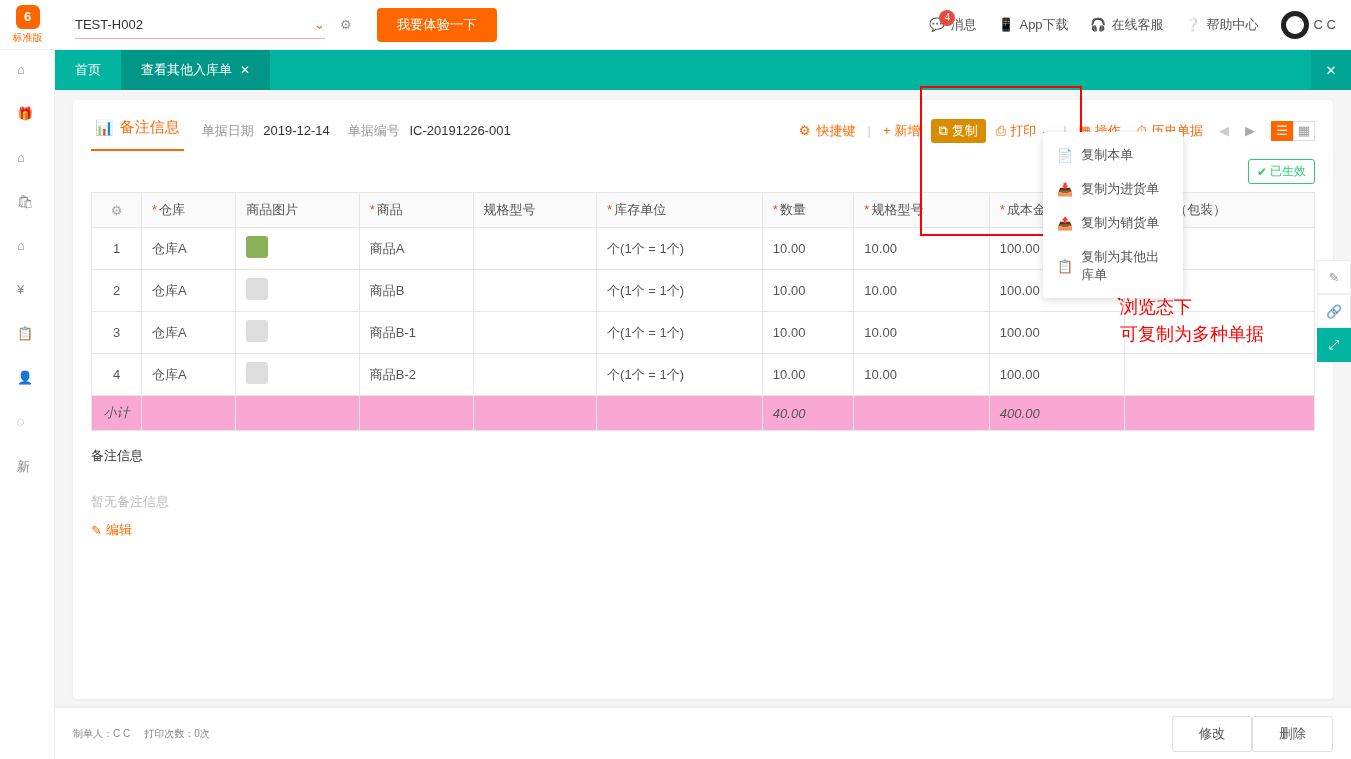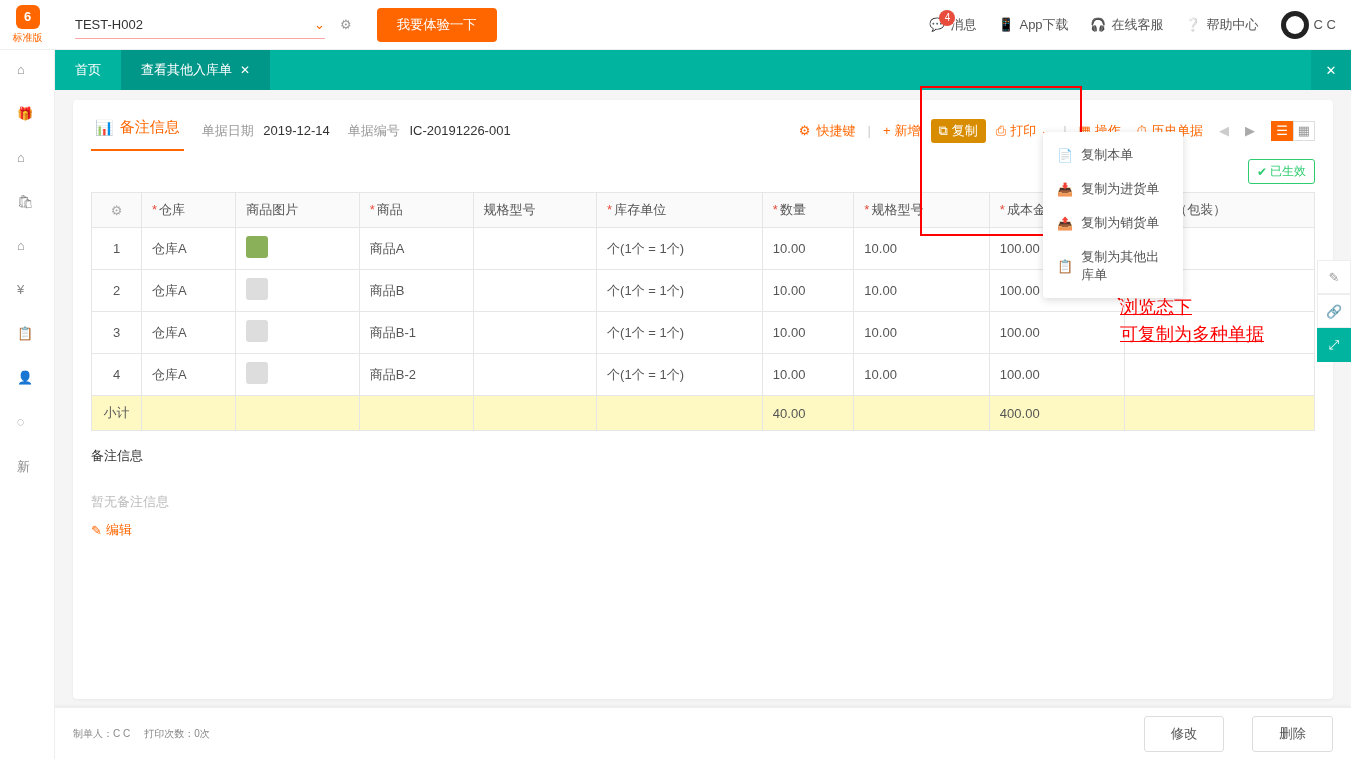--- a/index.html
+++ b/index.html
@@ -56,44 +56,44 @@
 .req{color:#e74c3c;margin-right:2px;}
 .lbl{color:#666;}
 
 
 .tbl{border:1px solid #e6e6e6;margin:0 18px;border-collapse:collapse;width:calc(100% - 36px);}
 .tbl th,.tbl td{border:1px solid #e6e6e6;padding:8px 10px;text-align:left;font-weight:normal;font-size:13px;color:#555;}
 .tbl th{background:#fafafa;}
 .tbl th .req{color:#e74c3c;}
 .tbl .num{width:50px;text-align:center;}
 .tbl .gear-col{width:40px;text-align:center;color:#aaa;}
-.tbl tbody tr.subtotal{background:#fef9c3;font-weight:bold;}
+.tbl tbody tr.subtotal{background:#f9a8d4;font-weight:bold;font-style:italic;}
 .pimg{width:22px;height:22px;background:#8ab05a;border-radius:3px;display:inline-block;}
 .pimg.g{background:#ddd;}
 
 .remark-sec{padding:16px 18px;}
 .remark-title{color:#333;margin-bottom:28px;}
 .remark-none{color:#bbb;margin-bottom:10px;}
 .edit-link{color:#ff6600;cursor:pointer;display:flex;align-items:center;gap:4px;}
 
 
 .copy-menu{position:absolute;top:32px;left:970px;width:140px;background:#fff;box-shadow:0 2px 8px rgba(0,0,0,0.15);border-radius:3px;padding:6px 0;z-index:10;}
 .copy-menu-item{padding:8px 14px;display:flex;align-items:center;gap:8px;cursor:pointer;color:#555;}
 .cm-ico{color:#ff8800;}
 
 
 .anno-box{position:absolute;border:2px solid #ff0000;pointer-events:none;}
 .anno-arrow{position:absolute;pointer-events:none;}
-.anno-text{position:absolute;color:#ff0000;font-size:18px;line-height:1.5;pointer-events:none;text-decoration:underline;}
+.anno-text{position:absolute;color:#ff0000;font-size:18px;line-height:1.5;pointer-events:none;}
 
 
 .footer{position:absolute;left:0;right:0;bottom:0;height:52px;background:#fff;border-top:1px solid #eee;display:flex;align-items:center;padding:0 18px;box-shadow:0 -1px 3px rgba(0,0,0,0.05);}
 .foot-info{color:#888;font-size:10px;}
 .foot-spacer{flex:1;}
-.foot-btn{border:1px solid #ddd;background:#fff;padding:8px 26px;border-radius:3px;margin-left:28px;cursor:pointer;color:#555;}
+.foot-btn{border:1px solid #ddd;background:#fff;padding:8px 26px;border-radius:3px;margin-left:0;cursor:pointer;color:#555;}
 
 
 .right-dock{position:absolute;right:0;top:260px;width:34px;display:flex;flex-direction:column;gap:0;}
 .dock-btn{width:34px;height:34px;background:#fff;border:1px solid #eee;display:flex;align-items:center;justify-content:center;color:#999;cursor:pointer;}
 .dock-btn.solid{background:#00b4a0;color:#fff;border-color:#00b4a0;}
 
 .ico{display:inline-flex;width:16px;height:16px;align-items:center;justify-content:center;}
 </style>
 </head>
 <body>

